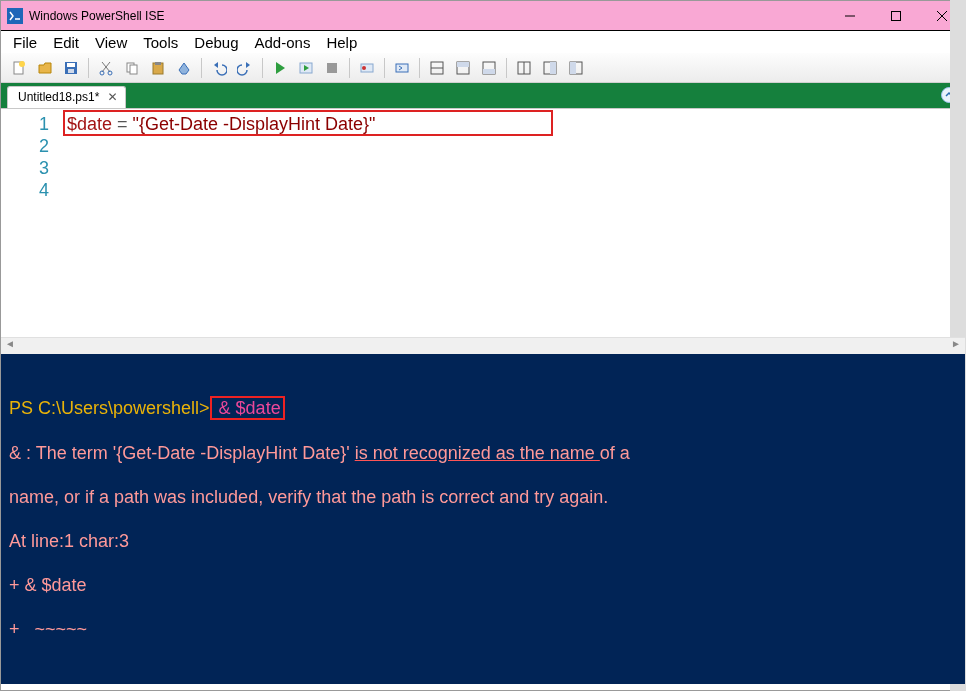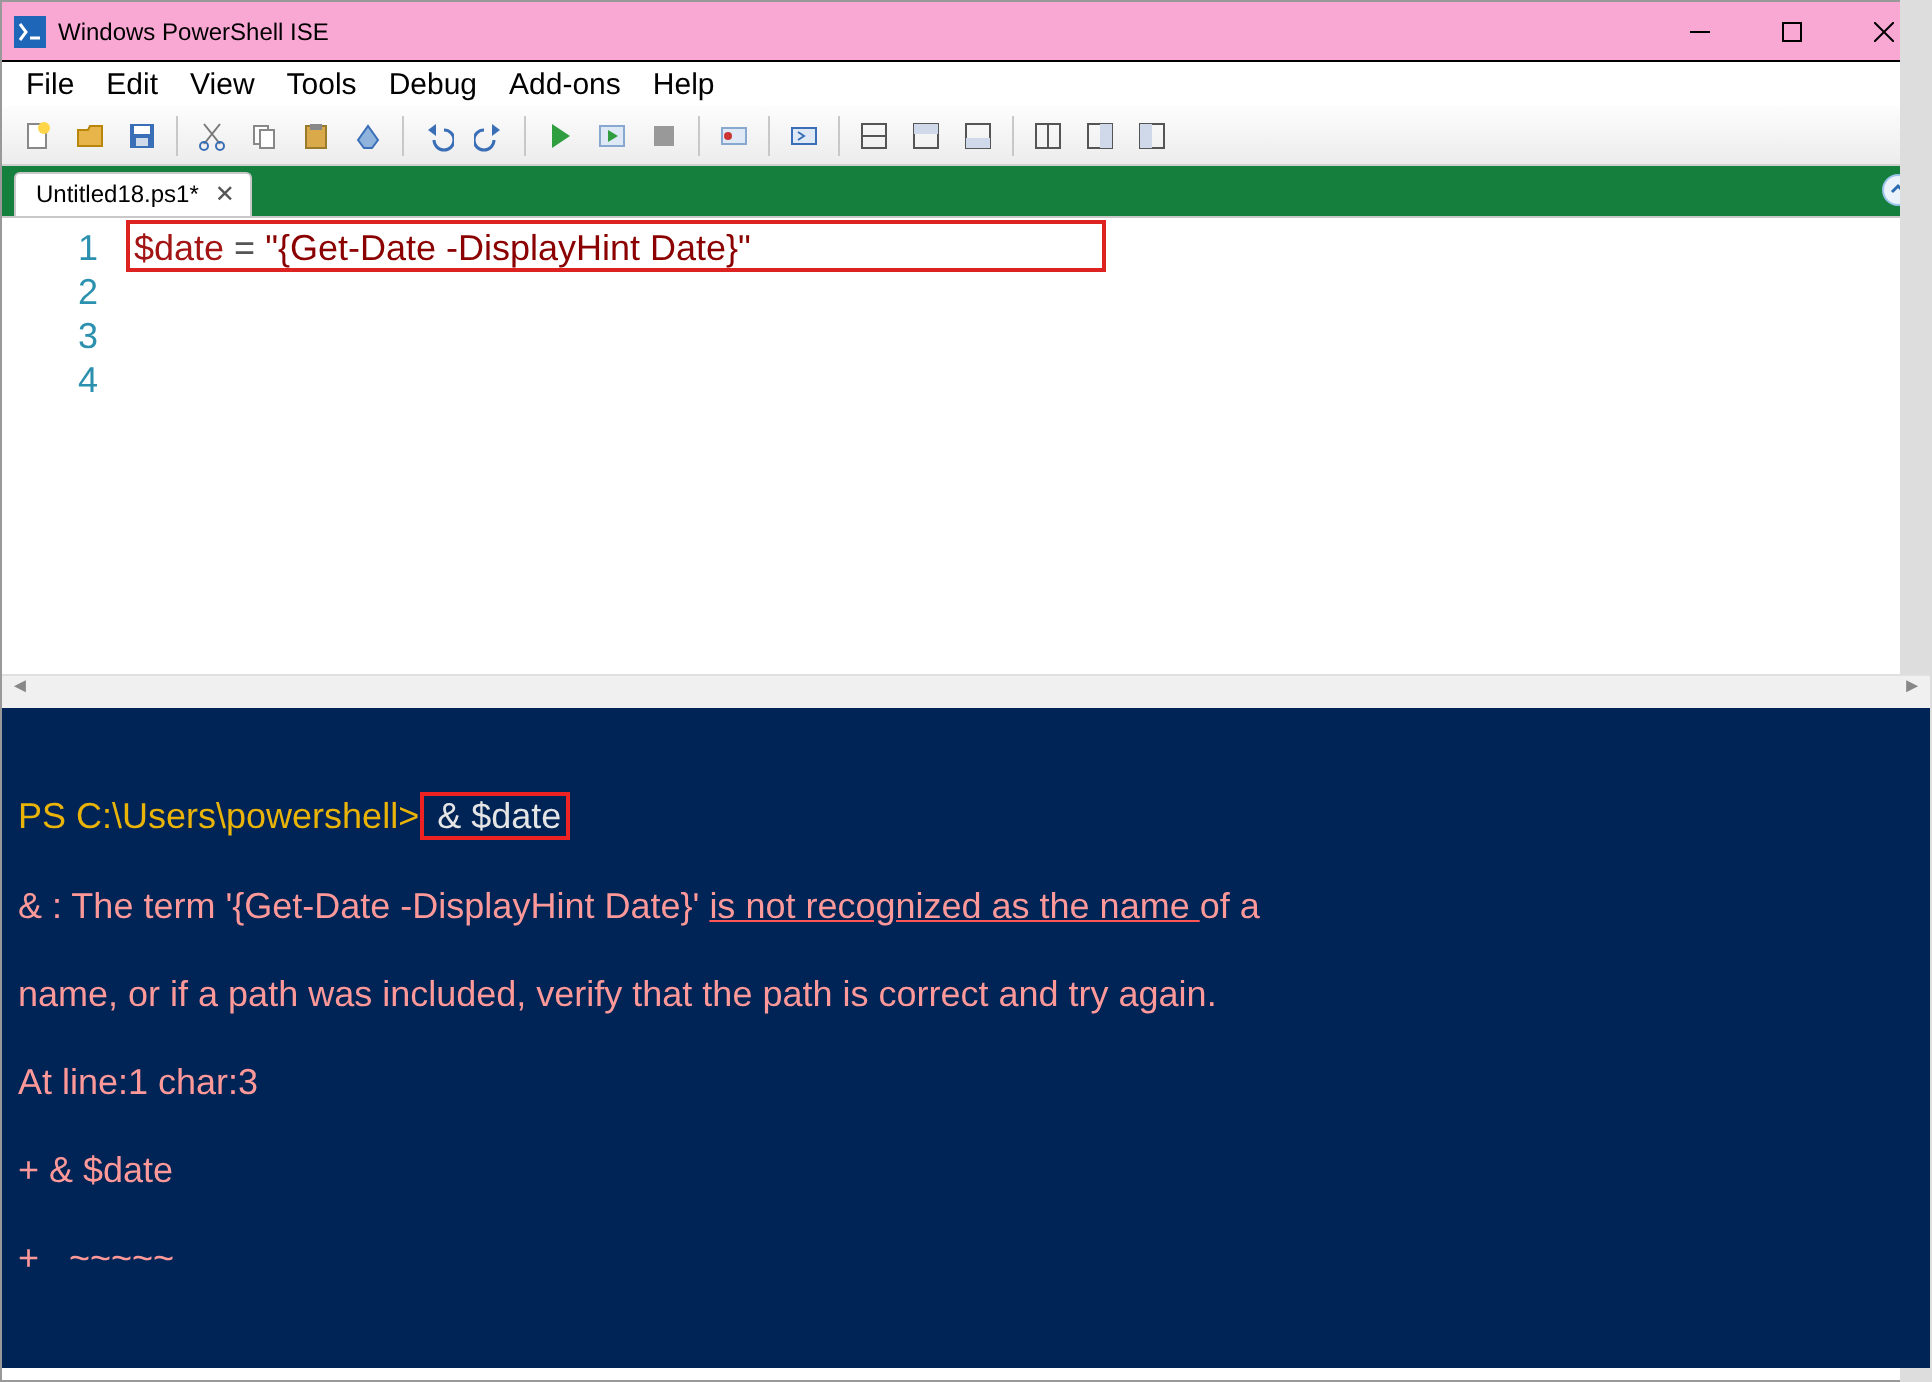--- a/index.html
+++ b/index.html
@@ -31,21 +31,21 @@
 .cvar { color: #a31515; }
 .cop  { color: #555; }
 .cstr { color: #8b0000; }
 .redbox1 { position: absolute; border: 2px solid #d22; left: 0px; top: 1px; width: 490px; height: 26px; pointer-events:none; }
 .editor-scroll { height: 17px; background: #f0f0f0; border-top: 1px solid #e0e0e0; position:relative; }
 .editor-scroll::before { content:"◄"; position:absolute; left:4px; top:0; font-size:10px; color:#888;}
 .editor-scroll::after { content:"►"; position:absolute; right:4px; top:0; font-size:10px; color:#888;}
 
 .console { background: #012456; color: #eee; font-family: "Lucida Console","Consolas",monospace; font-size: 18px; line-height: 22px; padding: 20px 8px 2px 8px; height: 330px; overflow: hidden; position: relative; white-space: pre-wrap; word-break: break-all; }
 .console .prompt { color: #eab308; }
-.console .cmd { color: #e5e5e5; }
+.console .cmd { color: #ec4899; }
 .console .cmdbox { border: 2px solid #e22; padding: 0 2px; display: inline-block; line-height: 20px; }
 .console .err { color: #f99; }
 .console .und { text-decoration: underline; text-decoration-color: #f55; }
 
 .vsb { position:absolute; right:0; top:0; bottom:0; width:16px; background:#ddd; }
 </style>
 </head>
 <body>
 
 <div class="titlebar">

